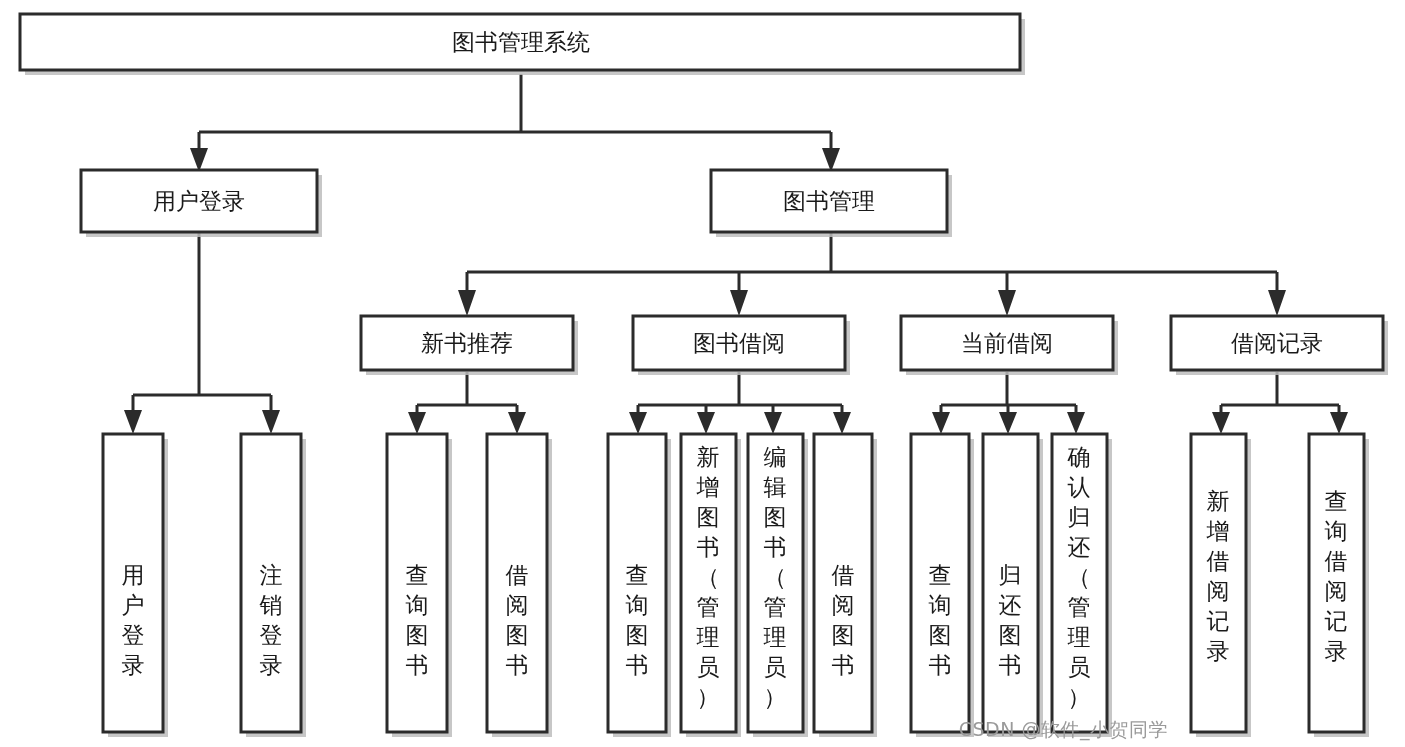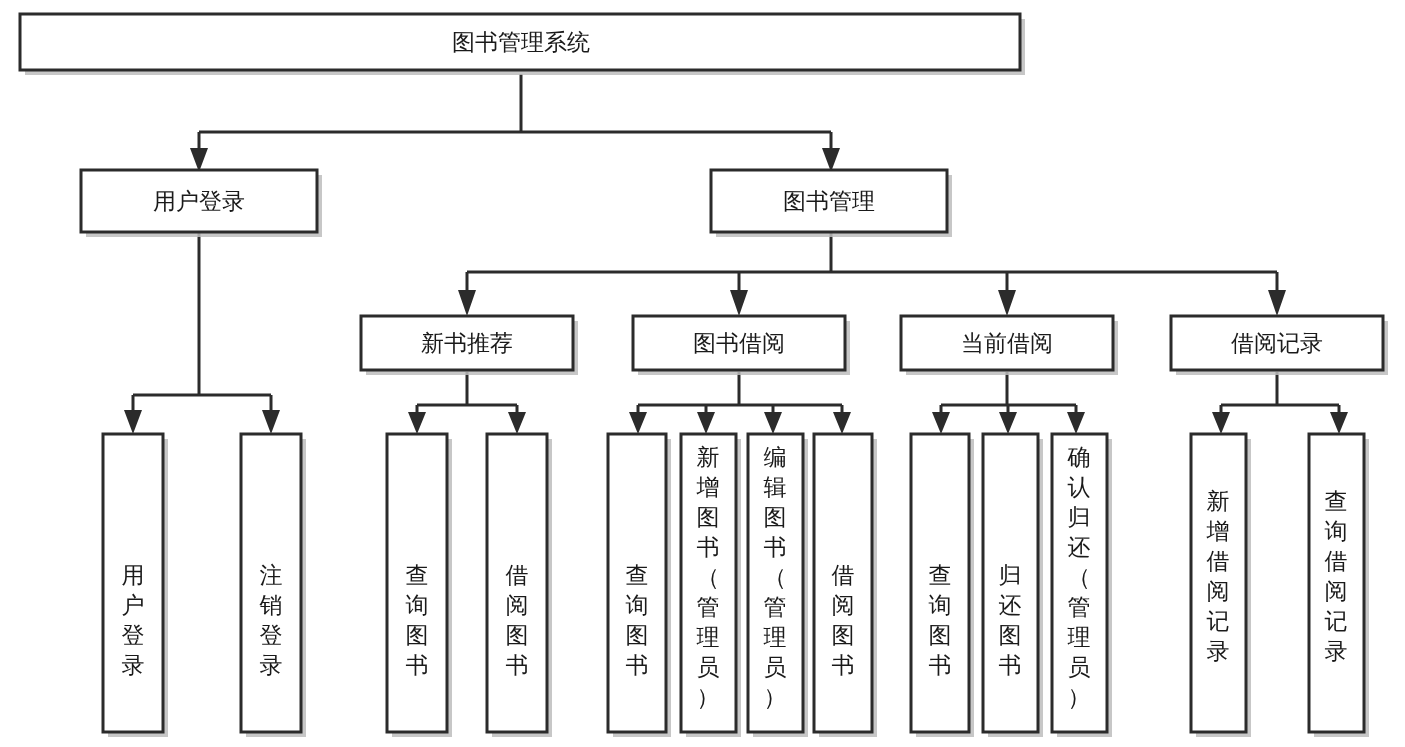--- a/index.html
+++ b/index.html
@@ -266,13 +266,14 @@
       <text class="node-label-vertical" x="1218" y="509"><tspan x="1218" y="509">新</tspan><tspan x="1218" y="539">增</tspan><tspan x="1218" y="569">借</tspan><tspan x="1218" y="599">阅</tspan><tspan x="1218" y="629">记</tspan><tspan x="1218" y="659">录</tspan></text>
     </g>
     <g>
       <rect class="node-shadow" x="1314" y="439" width="55" height="298"></rect>
       <rect class="node-box" x="1309" y="434" width="55" height="298"></rect>
       <text class="node-label-vertical" x="1336" y="509"><tspan x="1336" y="509">查</tspan><tspan x="1336" y="539">询</tspan><tspan x="1336" y="569">借</tspan><tspan x="1336" y="599">阅</tspan><tspan x="1336" y="629">记</tspan><tspan x="1336" y="659">录</tspan></text>
     </g>
 
   </svg>
 
+  <div class="watermark">CSDN @软件_小贺同学</div>
 </div>
 
 </body></html>

